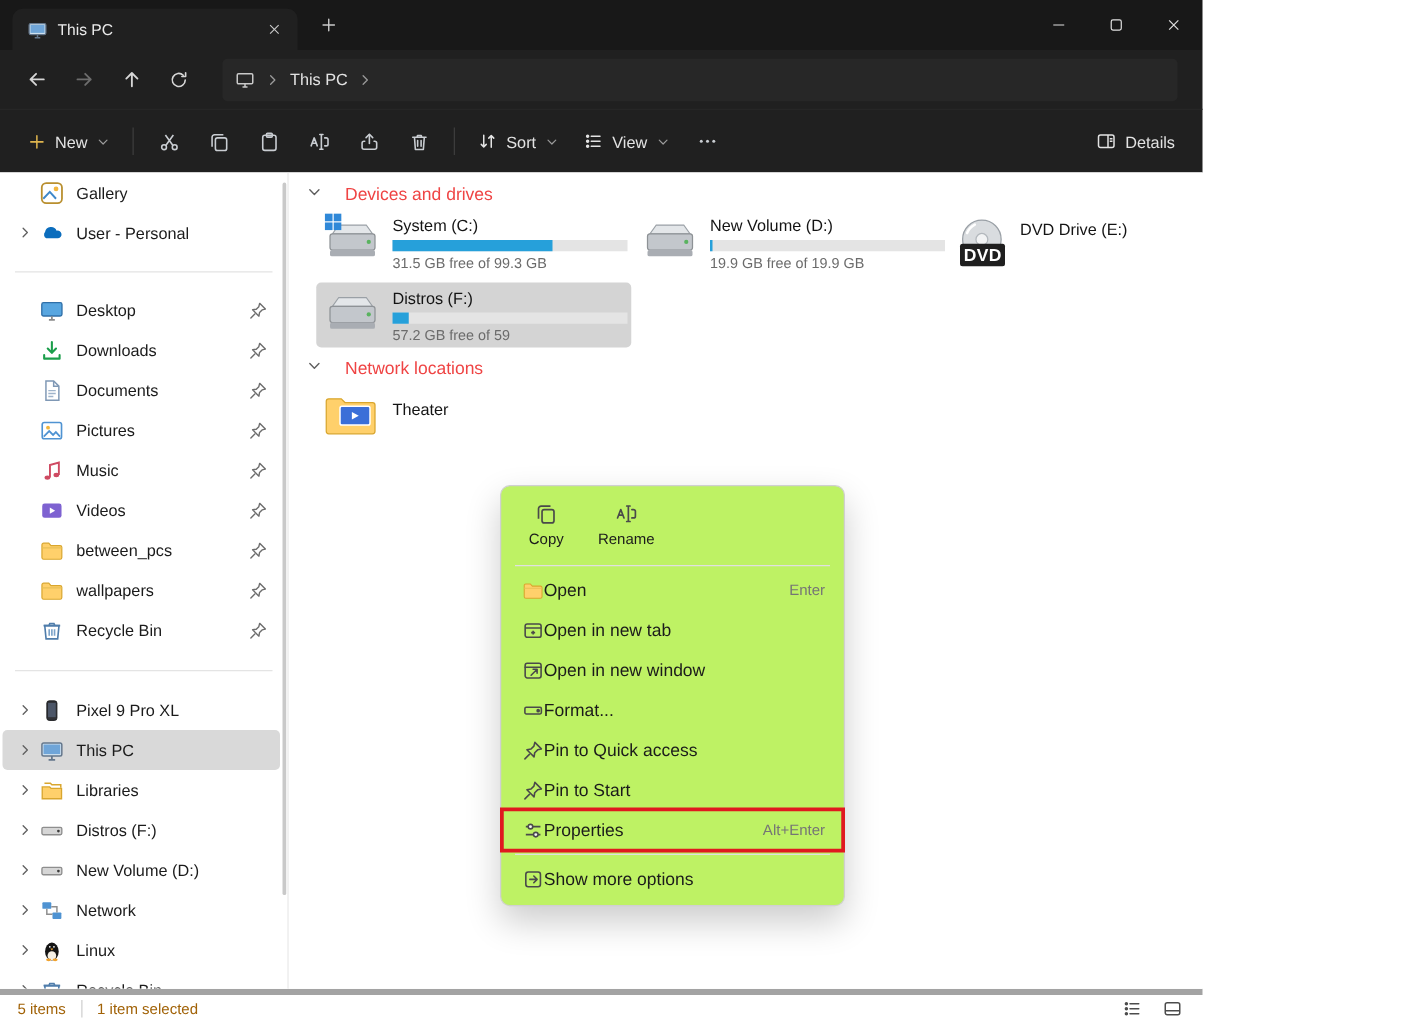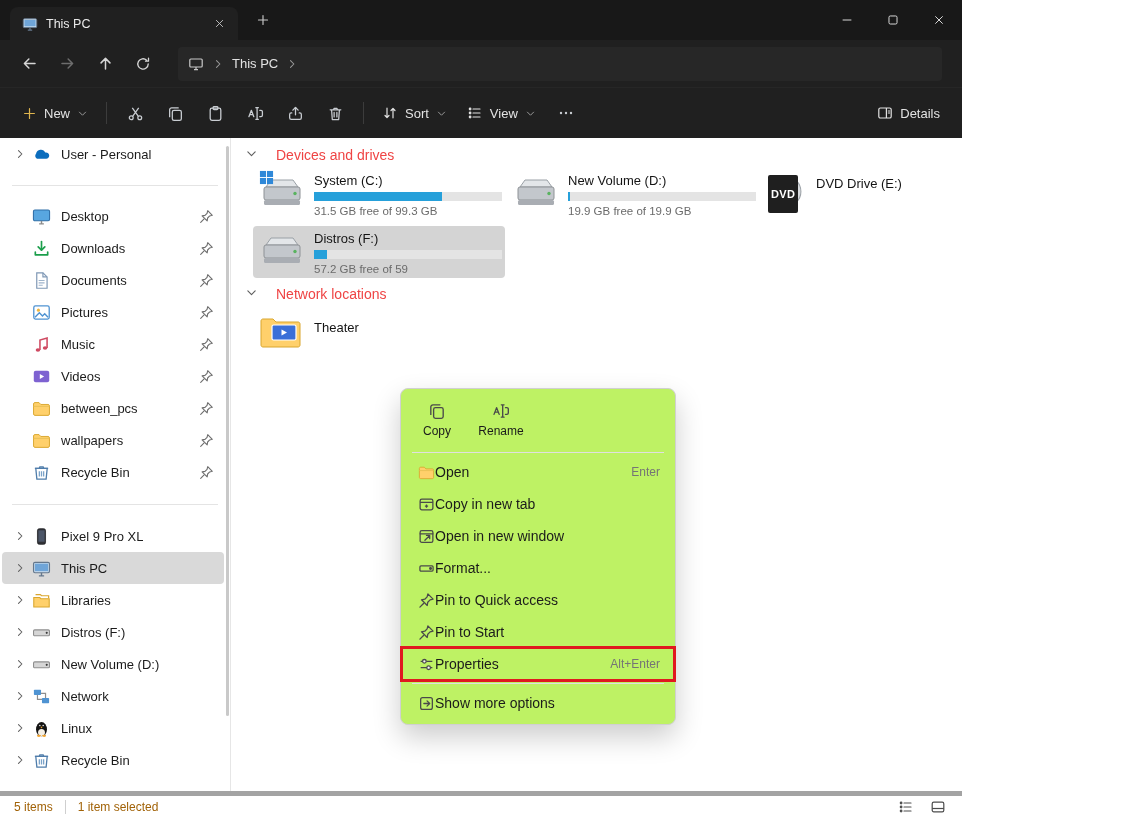--- a/index.html
+++ b/index.html
@@ -71,21 +71,21 @@
   .d-name { font-size:13px; color:#141414; line-height:16px; white-space:nowrap; }
   .d-bar { width:188px; height:9px; background:#e4e4e4; margin:3px 0 4px; }
   .d-fill { height:100%; background:var(--progress); }
   .d-free { font-size:11.5px; color:#6b6b6b; white-space:nowrap; }
   #tile-c { left:22px; top:30px; }
   #tile-d { left:276px; top:30px; }
   #tile-e { left:530px; top:30px; width:240px; }
   #tile-f { left:22px; top:88px; }
   #tile-theater { left:22px; top:170px; height:56px; }
   .flag { position:absolute; left:0; top:-3px; width:15px; height:15px; }
-  .dvd-badge { position:absolute; left:1px; bottom:0; background:#1f1f1f; color:#fff; font-size:11px; font-weight:bold; padding:13px 3px; border-radius:2px; letter-spacing:.3px; }
+  .dvd-badge { position:absolute; left:1px; bottom:0; background:#1f1f1f; color:#fff; font-size:14px; font-weight:bold; padding:1px 3px; border-radius:2px; letter-spacing:.3px; }
 
   
   .ctx { position:absolute; left:400px; top:250px; width:276px; background:#bef264; border:1px solid #d0d0d0; border-radius:8px; box-shadow:0 12px 28px rgba(0,0,0,.2); padding:5px; z-index:10; font-size:14px; color:#1b1b1b; }
   .ctx-quick { display:flex; gap:6px; padding:2px 2px 5px; }
   .ctx-qbtn { width:58px; height:48px; display:flex; flex-direction:column; align-items:center; justify-content:center; gap:4px; border-radius:4px; font-size:12px; color:#1b1b1b; }
   .ctx-qico { width:18px; height:18px; color:#4a4a4a; }
   .ctx-sep { height:1px; background:#e0e0e0; margin:3px 6px; }
   .ctx-item { height:32px; display:flex; align-items:center; padding:0 10px 0 12px; border-radius:4px; position:relative; }
   .ctx-ico { width:17px; height:17px; color:#4a4a4a; flex:none; }
   .ctx-label { flex:1; white-space:nowrap; }
@@ -507,20 +507,27 @@
           <use href="#i-details"></use>
         </svg>
       <span>Details</span>
     </div>
   </div>
 
   <div class="body">
 
     <div class="sidebar">
       <div class="sb-item">
+        <span class="sb-chev"></span>
+        <svg class="sb-icon">
+            <use href="#i-gallery"></use>
+          </svg>
+        <span class="sb-label">Gallery</span>
+      </div>
+      <div class="sb-item">
         <span class="sb-chev">
             <svg width="12" height="12">
               <use href="#i-chevr"></use>
             </svg>
           </span>
         <svg class="sb-icon">
             <use href="#i-cloud"></use>
           </svg>
         <span class="sb-label">User - Personal</span>
       </div>
@@ -814,21 +821,21 @@
         <svg class="ctx-ico">
             <use href="#i-folder"></use>
           </svg>
         <span class="ctx-label">Open</span>
         <span class="ctx-short">Enter</span>
       </div>
       <div class="ctx-item">
         <svg class="ctx-ico">
             <use href="#i-newtab"></use>
           </svg>
-        <span class="ctx-label">Copy in new tab</span>
+        <span class="ctx-label">Open in new tab</span>
       </div>
       <div class="ctx-item">
         <svg class="ctx-ico">
             <use href="#i-newwin"></use>
           </svg>
         <span class="ctx-label">Open in new window</span>
       </div>
       <div class="ctx-item">
         <svg class="ctx-ico">
             <use href="#i-format"></use>

